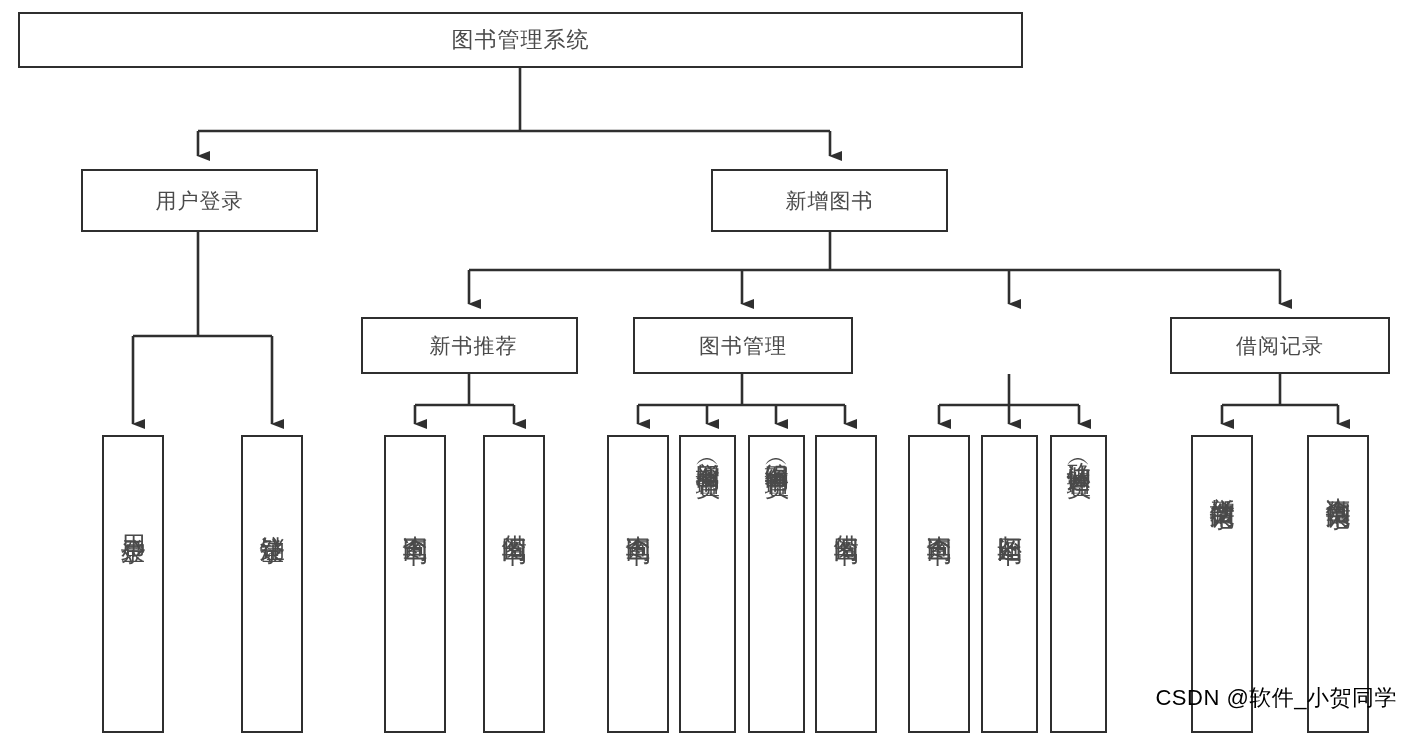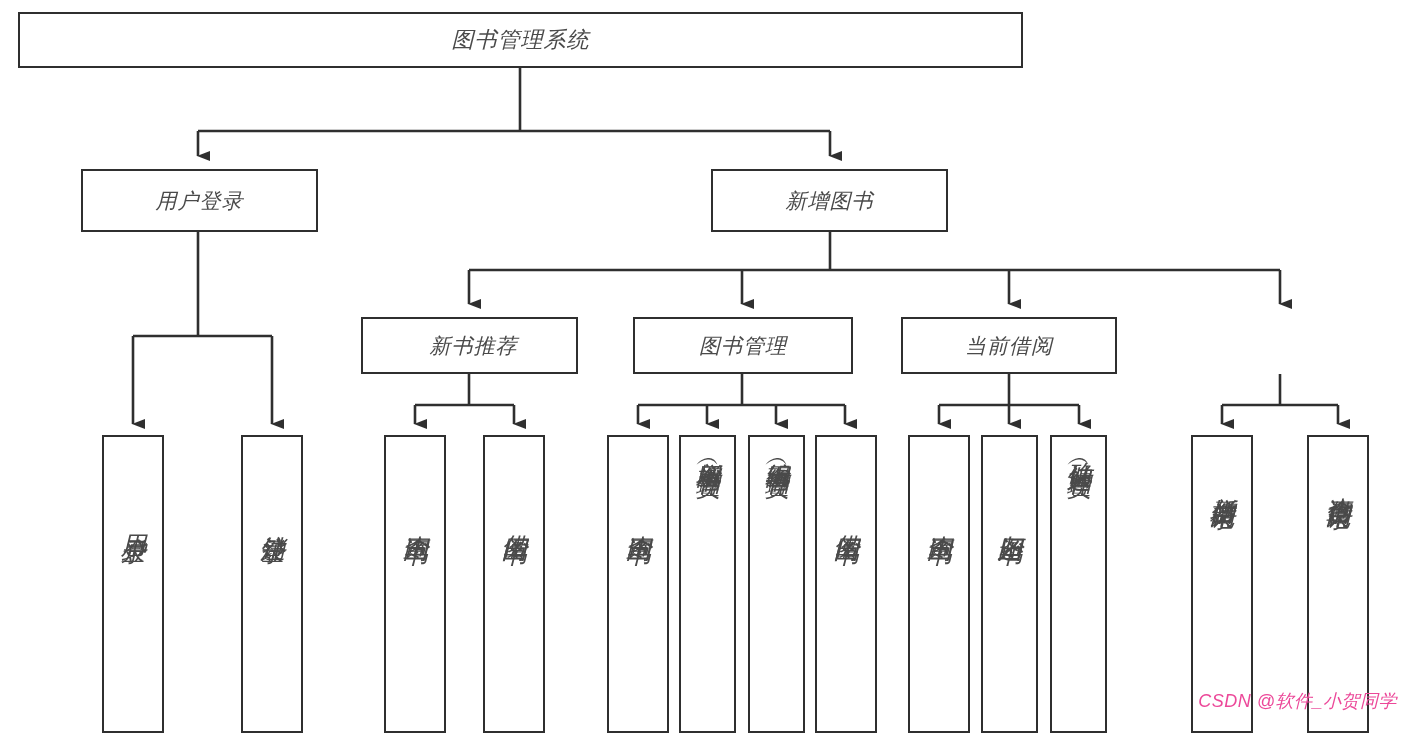--- a/index.html
+++ b/index.html
@@ -1,21 +1,21 @@
 <!DOCTYPE html>
 <html><head>
 <meta charset="utf-8">
 <style>
   html,body{margin:0;padding:0;background:#ffffff;}
   body{
     width:1405px;height:747px;overflow:hidden;
     font-family:"Liberation Sans","DejaVu Sans",sans-serif;
     color:#3a3a3a;
   }
-  #stage{position:relative;width:1405px;height:717px;background:#fff;font-style:italic;}
+  #stage{position:relative;width:1405px;height:717px;background:#fff;}
   svg#wires{position:absolute;left:0;top:0;width:1405px;height:747px;}
 
   .node{
     position:absolute;
     box-sizing:border-box;
     background:#ffffff;
     border:2.5px solid #2f2f2f;
     display:flex;
     align-items:center;
     justify-content:center;
@@ -38,22 +38,22 @@
     font-size:25px;
     line-height:1.18;
     letter-spacing:2px;
     white-space:nowrap;
   }
   .v-node.tall .lbl{font-size:24px;}
 
   #watermark{
     position:absolute;
     right:8px;bottom:4px;
-    font-size:18px;
-    color:#ec4899;
+    font-size:22px;
+    color:#000000;
     letter-spacing:0.5px;
     white-space:nowrap;
     pointer-events:none;
   }
 </style>
 </head>
 <body>
 
 <div id="stage">
 
@@ -120,24 +120,24 @@
   </div>
 
   <div class="node h-node" style="left:361px;top:317px;width:217px;height:57px;padding-left:8px;">
     <span class="lbl">新书推荐</span>
   </div>
 
   <div class="node h-node" style="left:633px;top:317px;width:220px;height:57px;">
     <span class="lbl">图书管理</span>
   </div>
 
-  <div class="node h-node" style="left:901px;top:317px;width:216px;height:57px;">
-    <span class="lbl">当前借阅</span>
+
+  <div class="node h-node" style="left:1170px;top:317px;width:220px;height:57px;">
+    <span class="lbl">借阅记录</span>
   </div>
-
 
   <div class="node v-node" style="left:102px;top:435px;width:62px;height:298px;padding-top:78px;">
     <span class="lbl">用户登录</span>
   </div>
 
   <div class="node v-node" style="left:241px;top:435px;width:62px;height:298px;padding-top:78px;">
     <span class="lbl">注销登录</span>
   </div>
 
   <div class="node v-node" style="left:384px;top:435px;width:62px;height:298px;padding-top:78px;">

